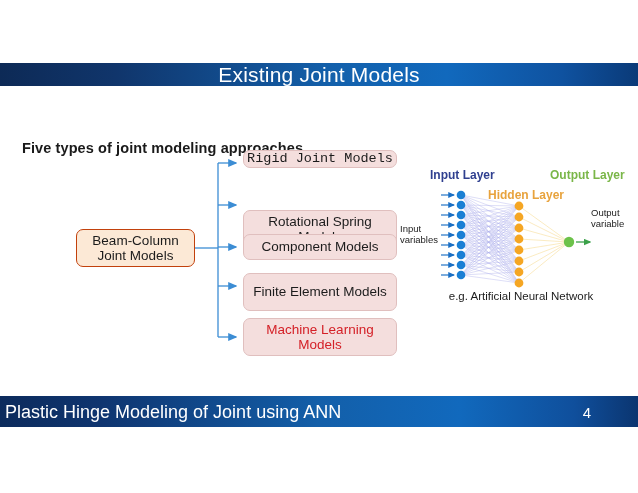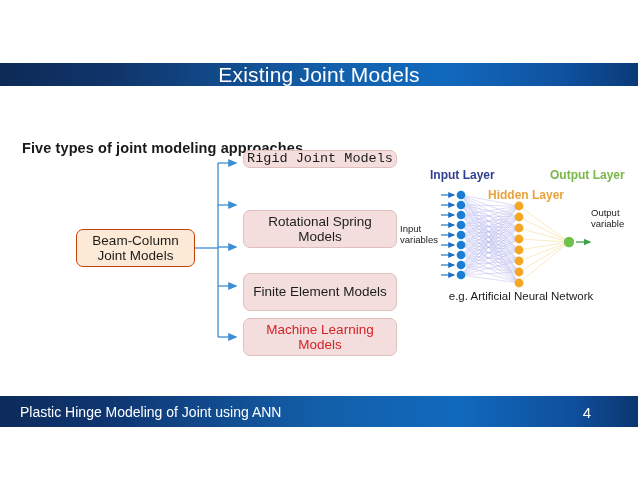--- a/index.html
+++ b/index.html
@@ -172,25 +172,25 @@
         #0c2b5c 0%,
         #0f3570 16%,
         #135fa9 50%,
         #1169bd 72%,
         #0f4f9c 90%,
         #0b3570 100%);
     box-sizing: border-box;
   }
   #footer-text {
     position: absolute;
-    left: 20px;
+    left: 5px;
     top: 50%;
     transform: translateY(-50%);
     color: #ffffff;
-    font-size: 14px;
+    font-size: 18px;
     white-space: nowrap;
   }
   #footer-page-number {
     position: absolute;
     right: 47px;
     top: 50%;
     transform: translateY(-50%);
     color: #ffffff;
     font-size: 15px;
     white-space: nowrap;
@@ -240,20 +240,25 @@
       </div>
     </div>
 
     <div class="flow-box box-child" id="box-rotational">
       <div>
         <span>Rotational Spring</span>
         <span>Models</span>
       </div>
     </div>
 
+    <div class="flow-box box-child" id="box-component">
+      <div>
+        <span>Component Models</span>
+      </div>
+    </div>
 
     <div class="flow-box box-child" id="box-finite">
       <div>
         <span>Finite Element Models</span>
       </div>
     </div>
 
     <div class="flow-box box-child" id="box-ml">
       <div>
         <span>Machine Learning</span>

